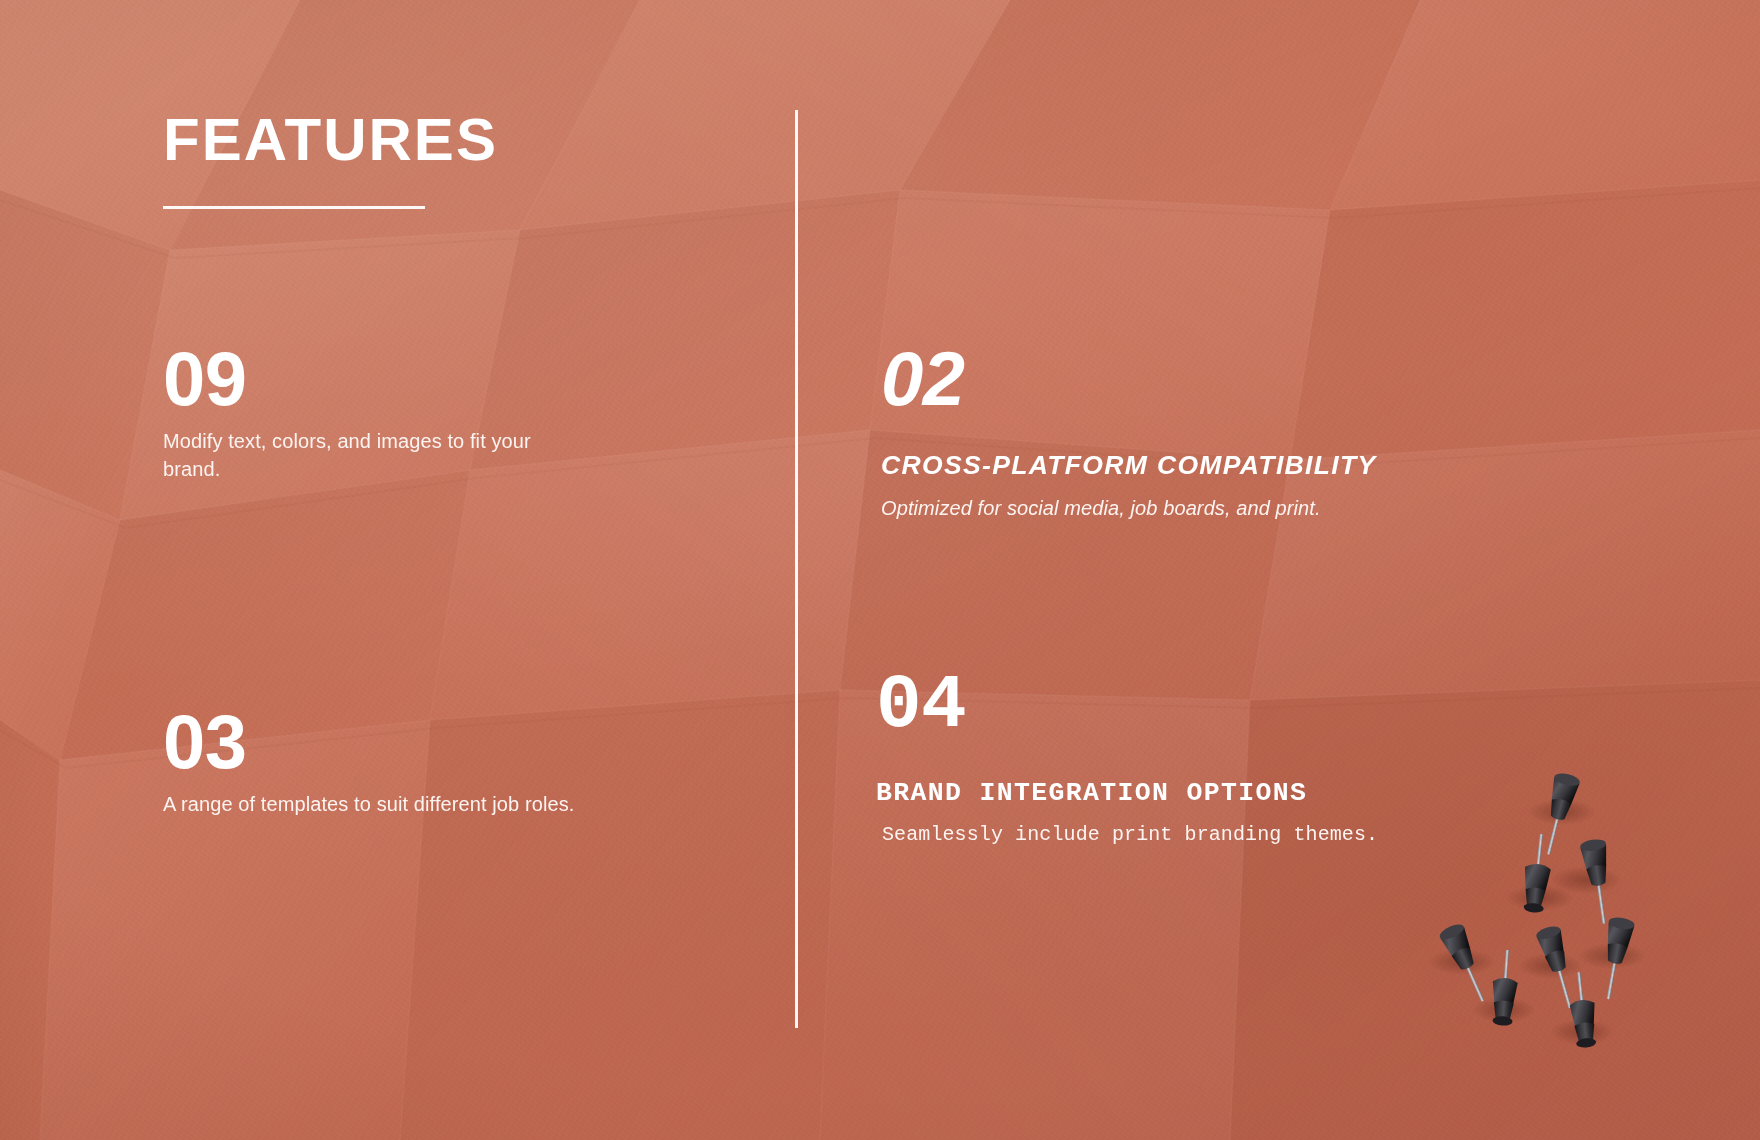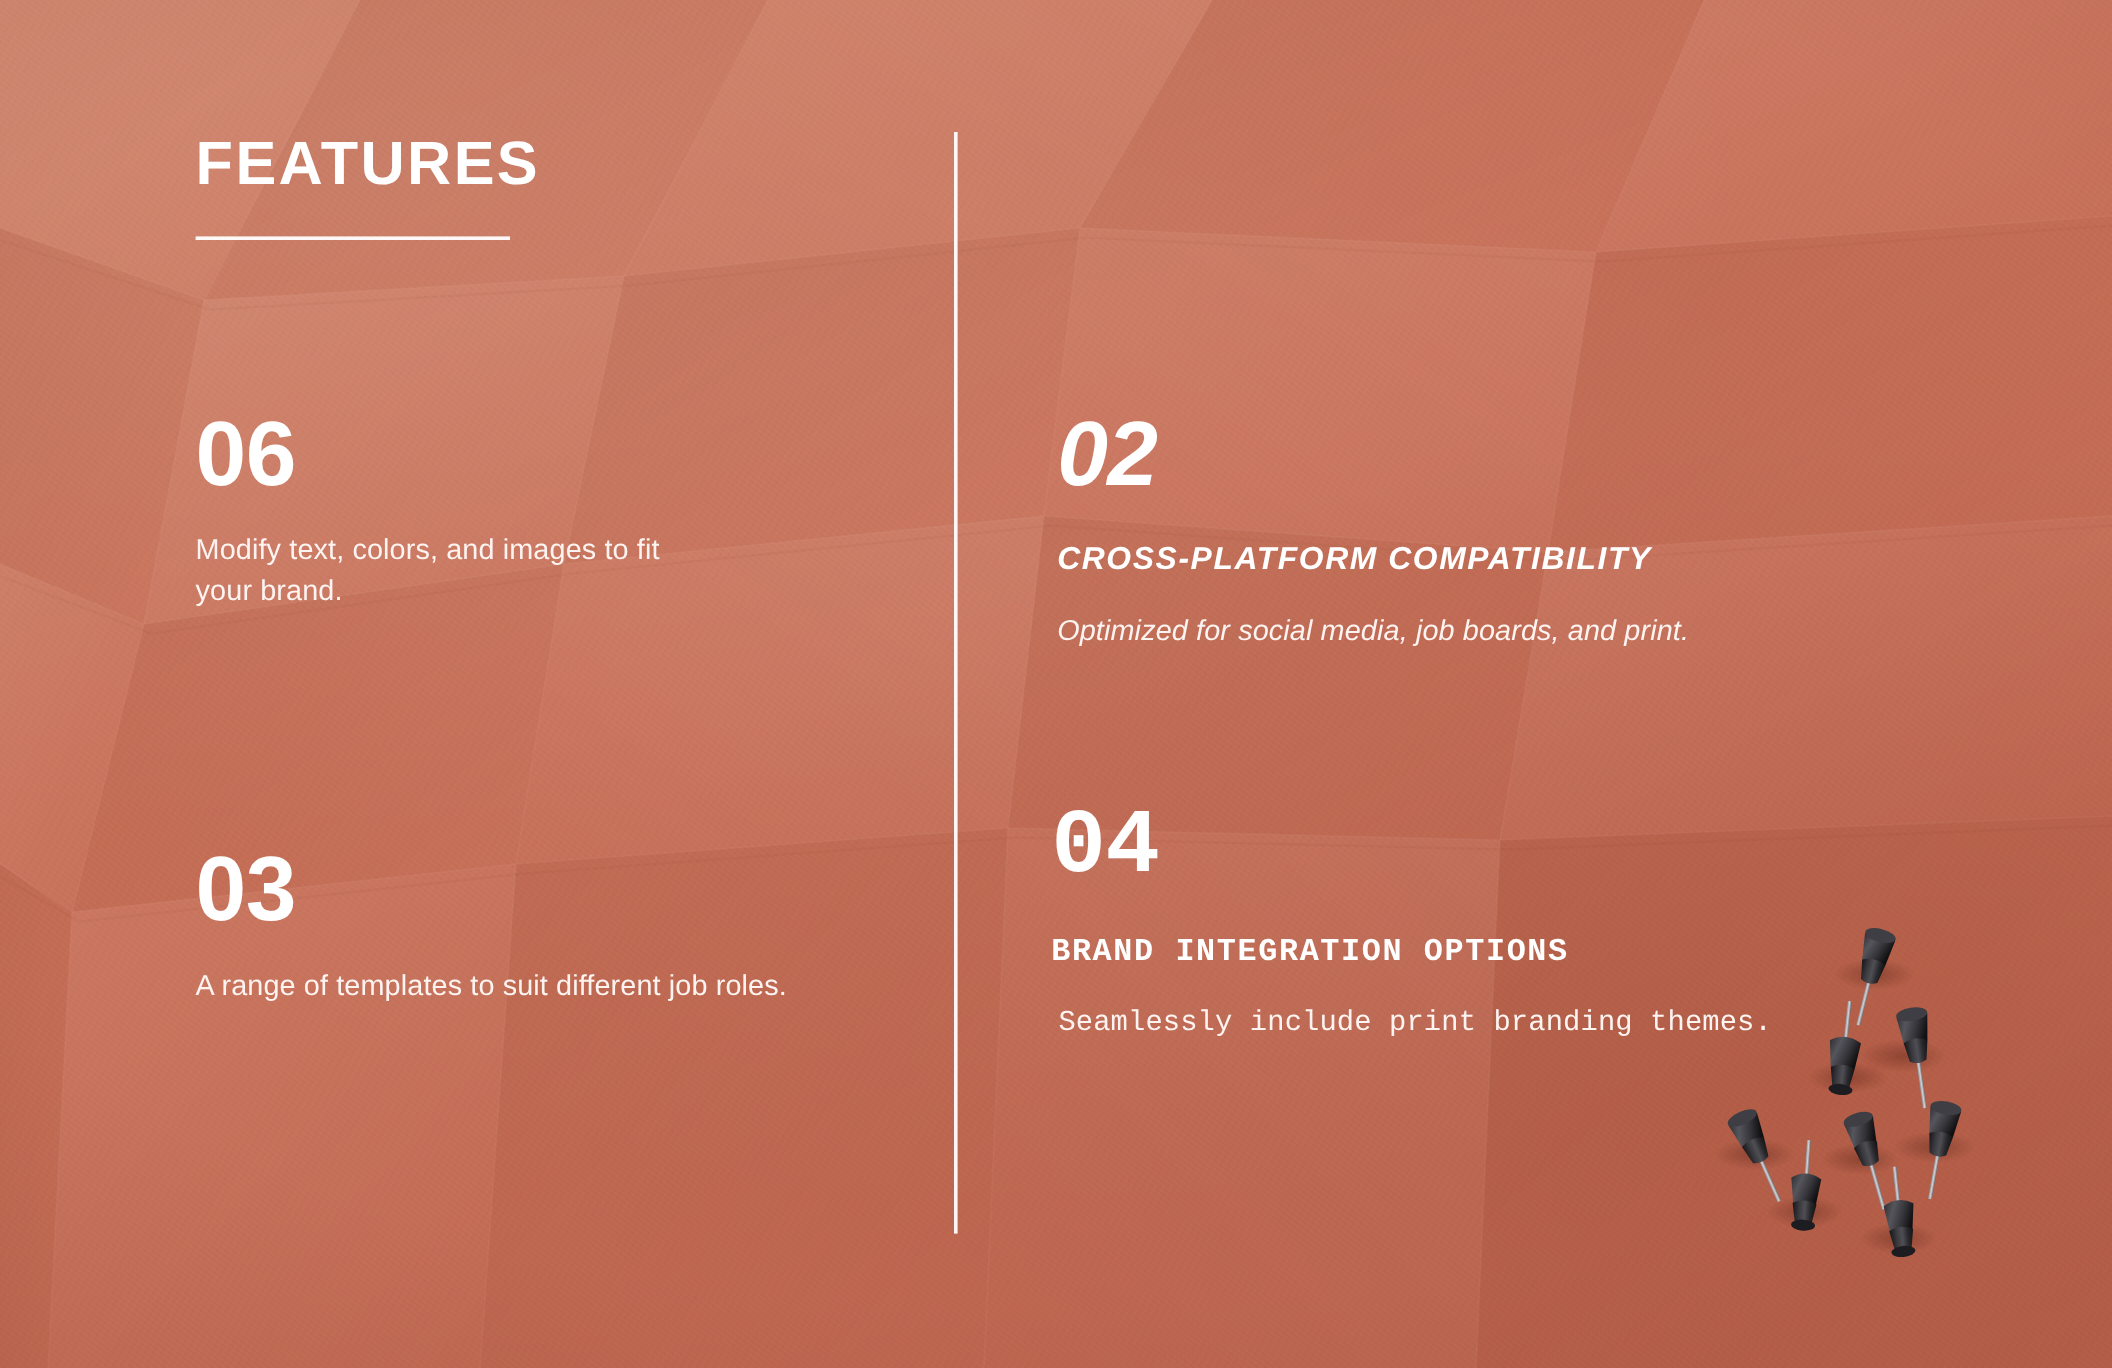--- a/index.html
+++ b/index.html
@@ -33,21 +33,21 @@
     background:radial-gradient(125% 105% at 50% 45%, rgba(0,0,0,0) 48%, rgba(90,35,22,0.20) 100%);
   }
 
   
   #content { position:absolute; inset:0; }
 
   
   #header { position:absolute; left:163px; top:110px; }
   #page-title {
     color:#ffffff;
-    font-size:51px;
+    font-size:60px;
     font-weight:700;
     letter-spacing:2.0px;
     line-height:1;
     white-space:nowrap;
   }
   #title-rule {
     margin-top:36px;
     width:262px; height:3px;
     background:#ffffff;
     opacity:.95;
@@ -85,22 +85,22 @@
   }
   .feature-heading {
     margin-top:36px;
     font-size:26.5px;
     font-weight:700;
     letter-spacing:1.35px;
     color:#ffffff;
     white-space:nowrap;
   }
   .feature-body {
-    margin-top:28px;
-    font-size:24px;
+    margin-top:13px;
+    font-size:20px;
     font-weight:400;
     line-height:1.42;
     color:#fdf4f1;
     letter-spacing:.1px;
   }
   .feature.pos-01 .feature-body { max-width:420px; }
   .feature.pos-02 .feature-body,
   .feature.pos-04 .feature-body { white-space:nowrap; }
   .feature.pos-03 .feature-body { white-space:nowrap; }
   .feature.pos-04 .feature-body { margin-left:6px; }
@@ -176,21 +176,21 @@
   <div id="header">
     <div id="page-title">FEATURES</div>
     <div id="title-rule"></div>
   </div>
 
   <div id="divider"></div>
 
   <div id="features-grid">
 
     <div class="feature pos-01">
-      <div class="feature-number">06</div>
+      <div class="feature-number">09</div>
       <div class="feature-body">Modify text, colors, and images to fit your brand.</div>
     </div>
 
     <div class="feature pos-02">
       <div class="feature-number">02</div>
       <div class="feature-heading">CROSS-PLATFORM COMPATIBILITY</div>
       <div class="feature-body">Optimized for social media, job boards, and print.</div>
     </div>
 
     <div class="feature pos-03">

